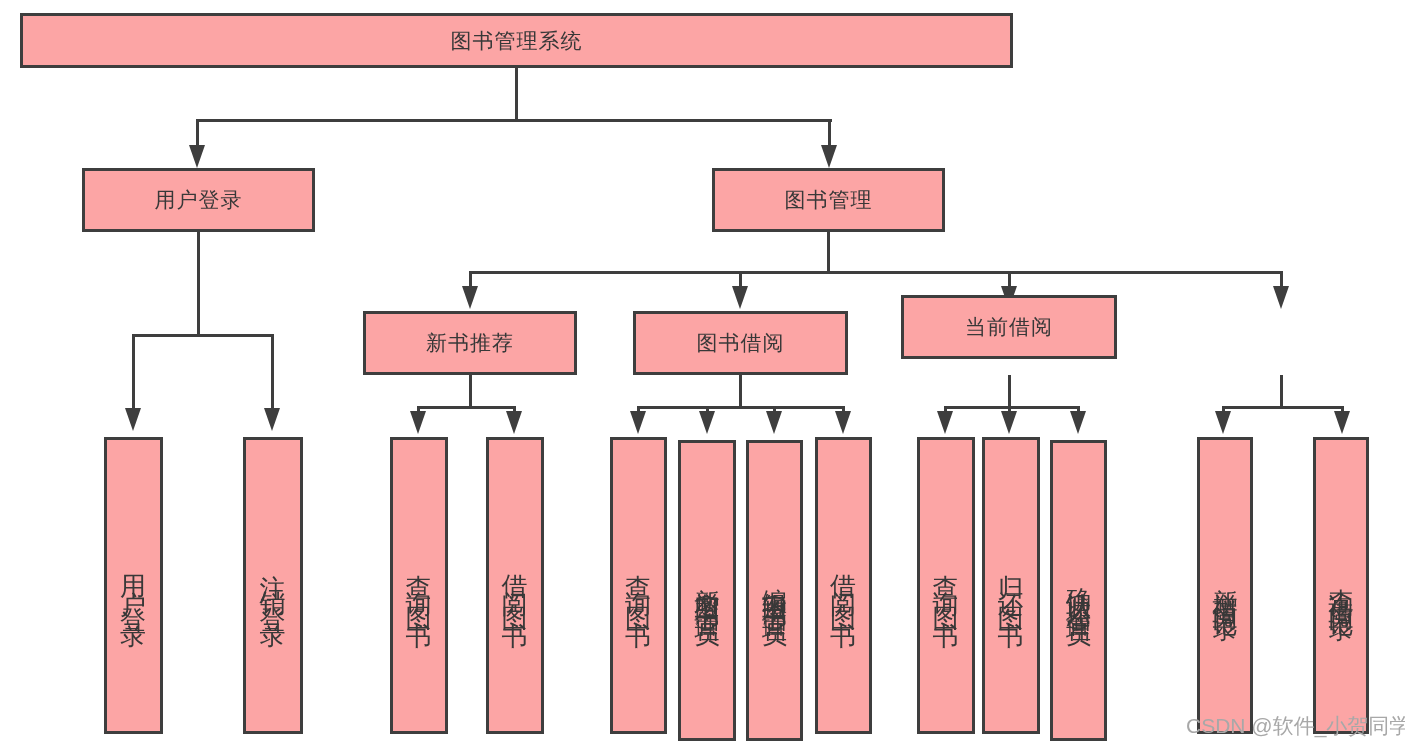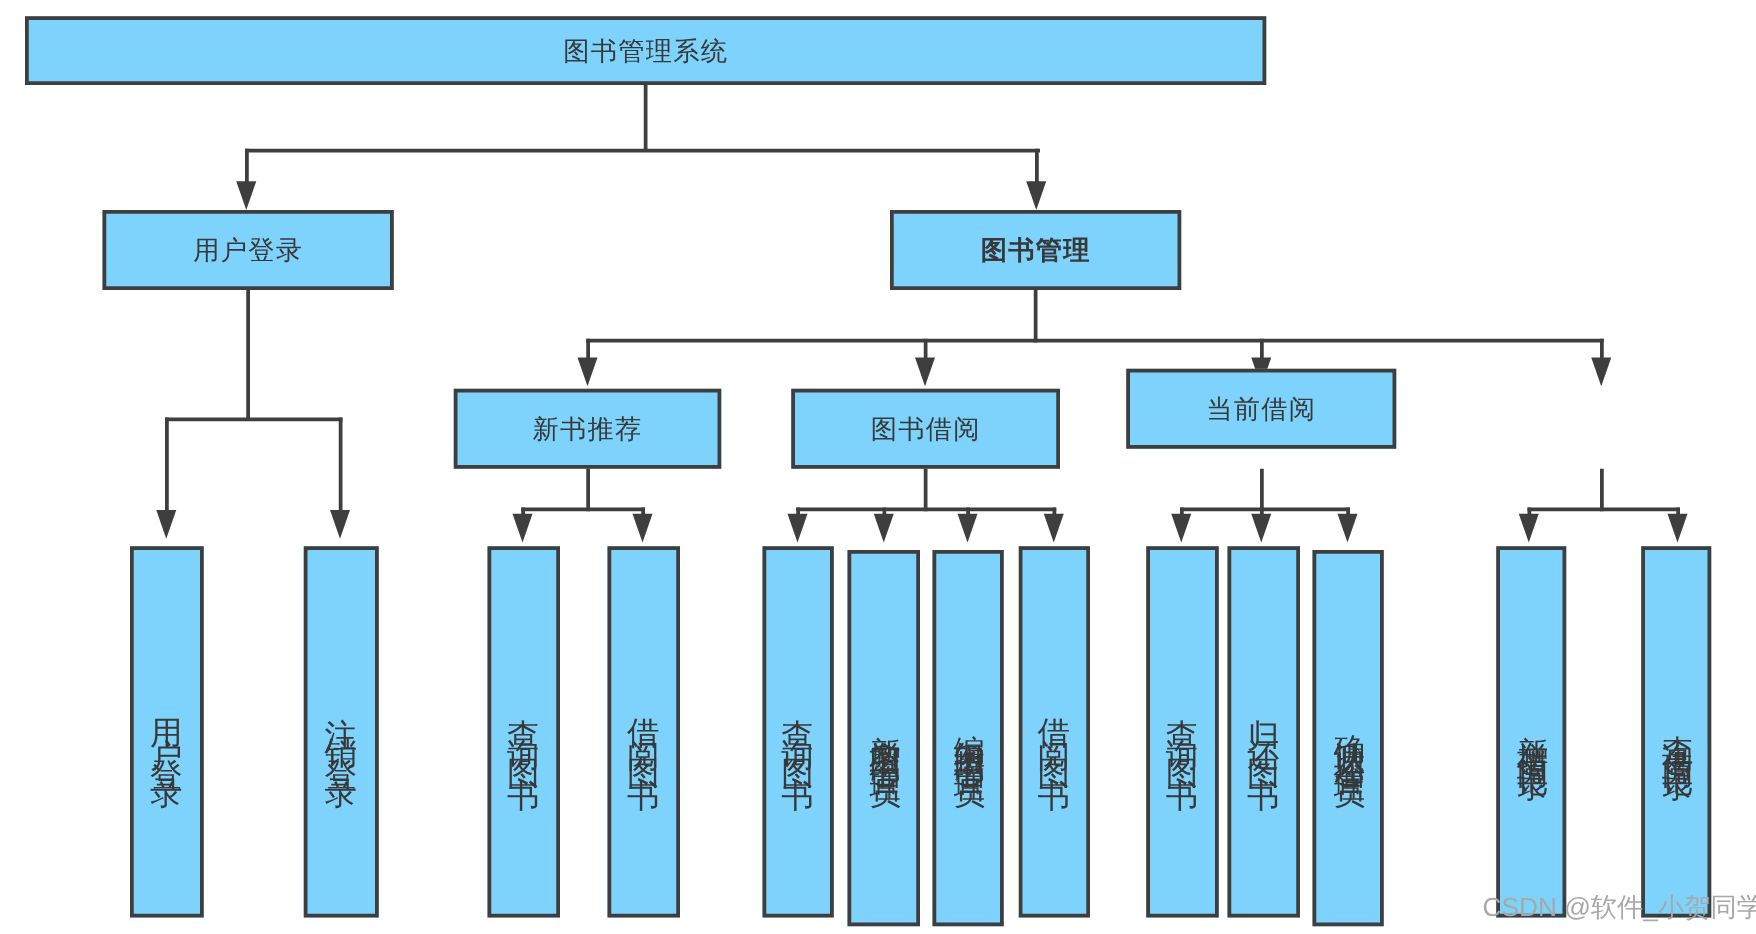--- a/index.html
+++ b/index.html
@@ -12,21 +12,21 @@
     position: relative;
     width: 1405px;
     height: 747px;
     background: #ffffff;
     overflow: hidden;
   }
   .box {
     position: absolute;
     box-sizing: border-box;
     border: 3px solid #3e3e3e;
-    background: #7dd3fc;
+    background: #fca5a5;
     display: flex;
     align-items: center;
     justify-content: center;
   }
   .h-label {
     font-size: 21px;
     color: #383838;
     letter-spacing: 1px;
     white-space: nowrap;
   }
@@ -75,21 +75,21 @@
   <div class="line" style="left:515px; top:68px;  width:3px;  height:52px;"></div>
   <div class="line" style="left:196px; top:119px; width:636px; height:3px;"></div>
   <div class="line" style="left:196px; top:119px; width:3px;  height:28px;"></div>
   <div class="arrow" style="left:189px; top:145px;"></div>
   <div class="line" style="left:828px; top:119px; width:3px;  height:28px;"></div>
   <div class="arrow" style="left:821px; top:145px;"></div>
 
   <div class="box" style="left:82px; top:168px; width:233px; height:64px;">
     <span class="h-label">用户登录</span>
   </div>
-  <div class="box" style="left:712px; top:168px; width:233px; height:64px;font-weight:bold;">
+  <div class="box" style="left:712px; top:168px; width:233px; height:64px;">
     <span class="h-label">图书管理</span>
   </div>
 
   <div class="line" style="left:197px; top:232px; width:3px;  height:104px;"></div>
   <div class="line" style="left:132px; top:334px; width:142px; height:3px;"></div>
   <div class="line" style="left:132px; top:334px; width:3px;  height:74px;"></div>
   <div class="arrow" style="left:125px; top:408px;"></div>
   <div class="line" style="left:271px; top:334px; width:3px;  height:74px;"></div>
   <div class="arrow" style="left:264px; top:408px;"></div>
 

